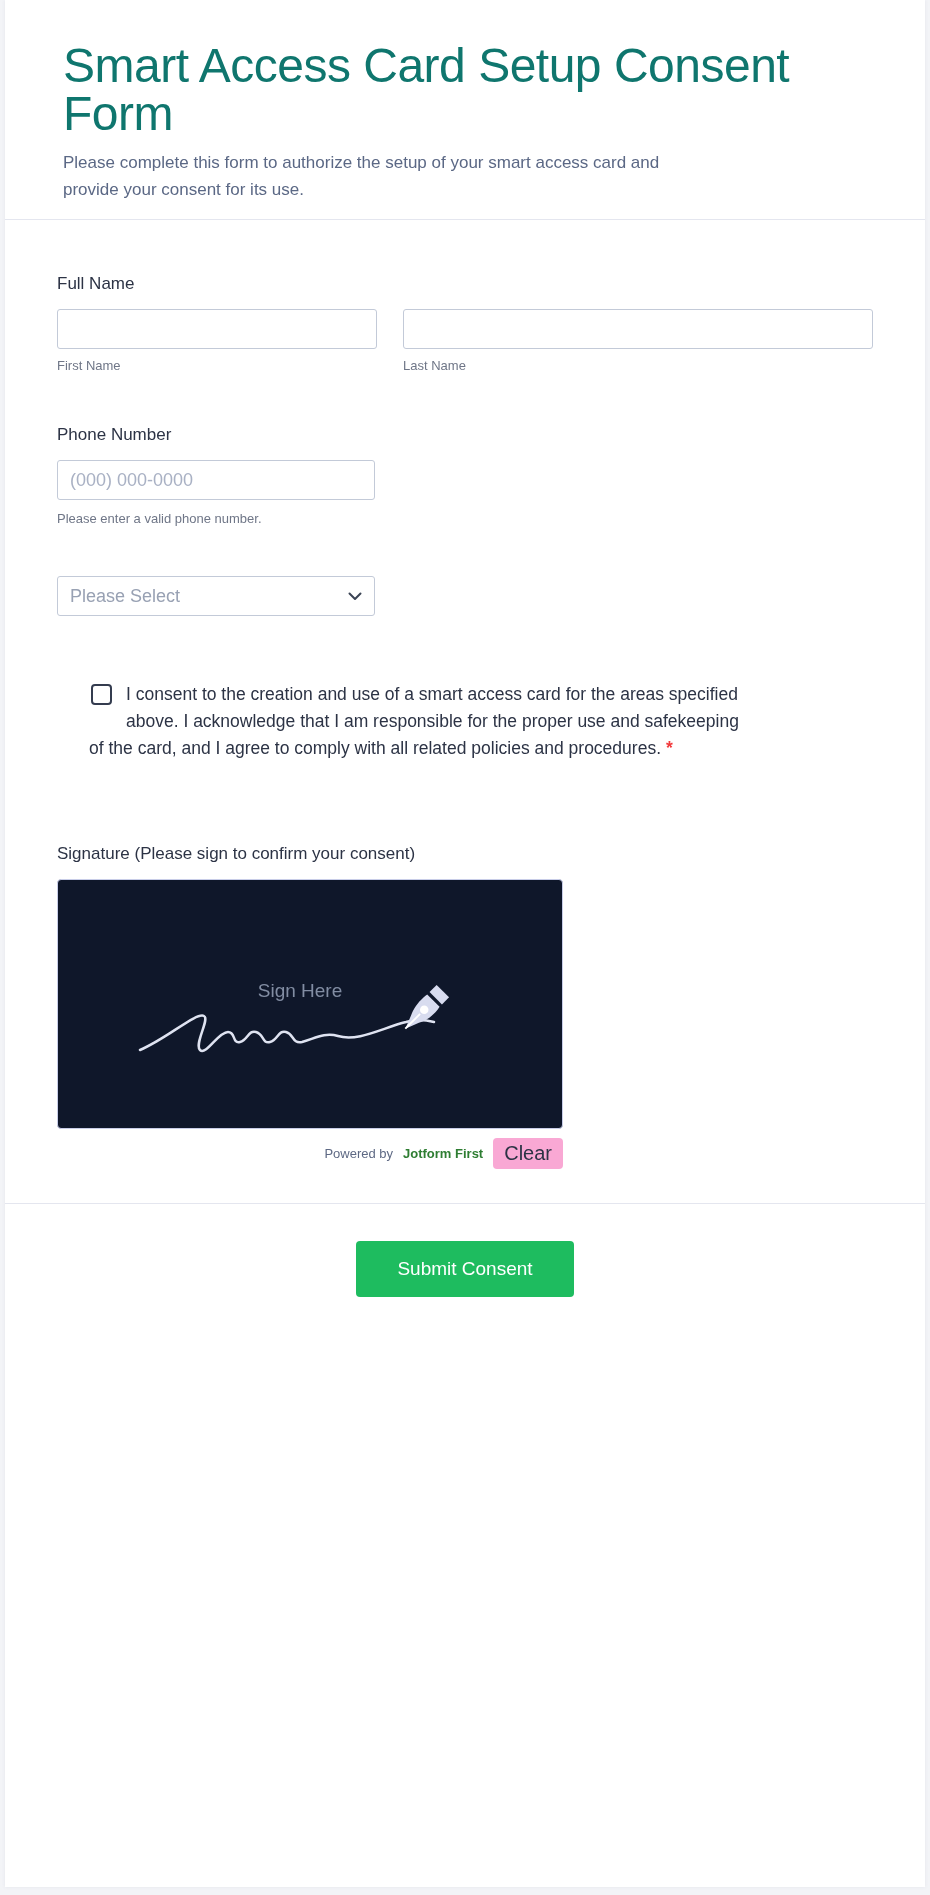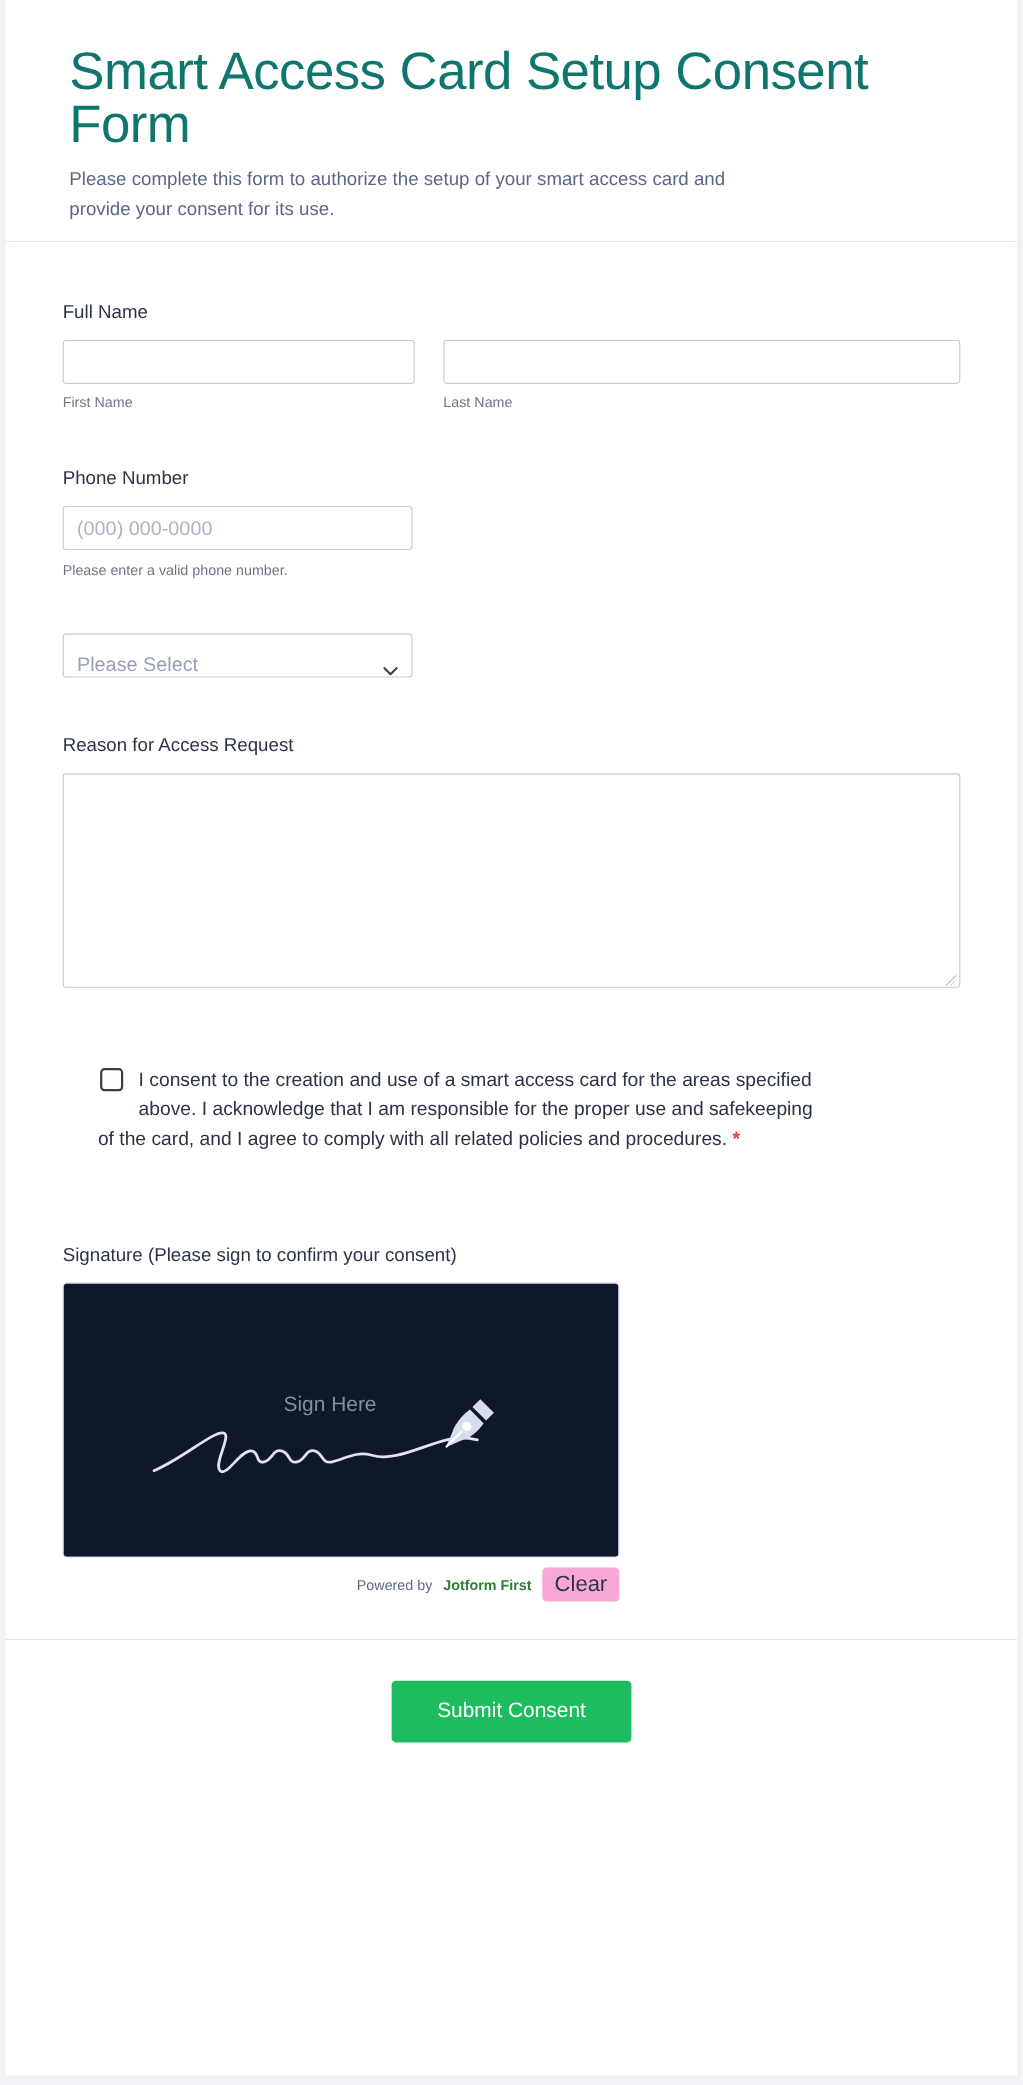--- a/index.html
+++ b/index.html
@@ -77,21 +77,21 @@
   .name-row { display: flex; gap: 26px; }
   .name-col-first { width: 320px; }
   .name-col-last { flex: 1; }
   .name-col-first input, .name-col-last input { width: 100%; }
 
   .w-short { width: 318px; }
 
   
   .select-box {
     width: 318px; height: 40px;
-    display: flex; align-items: flex-end; justify-content: space-between;
+    display: flex; align-items: center; justify-content: space-between;
     padding: 0 12px;
     cursor: pointer;
   }
   .select-value { color: #98a1b3; font-size: 18px; }
   .chevron svg { display: block; }
 
   
   textarea.textarea {
     width: 100%;
     height: 195px;
@@ -212,27 +212,20 @@
       <div class="select-box" role="combobox">
         <span class="select-value">Please Select</span>
         <span class="chevron">
           <svg width="14" height="9" viewBox="0 0 14 9">
               <polyline points="1.5,1.5 7,7 12.5,1.5" fill="none" stroke="#3b4455" stroke-width="2" stroke-linecap="round" stroke-linejoin="round"></polyline>
             </svg>
         </span>
       </div>
     </div>
 
-    <div class="field">
-      <div class="field-label">Reason for Access Request</div>
-      <div class="textarea-wrap">
-        <textarea class="textarea" style=""></textarea>
-        <span class="resize-handle"></span>
-      </div>
-    </div>
 
     <div class="consent-block">
       <span class="checkbox" role="checkbox" aria-checked="false"></span>
       <span>I consent to the creation and use of a smart access card for the areas specified above. I acknowledge that I am responsible for the proper use and safekeeping of the card, and I agree to comply with all related policies and procedures.</span><span class="required-star">*</span>
     </div>
 
     <div class="signature-field">
       <div class="field-label">Signature (Please sign to confirm your consent)</div>
       <div class="signature-pad">
         <div class="sign-here-text">Sign Here</div>

